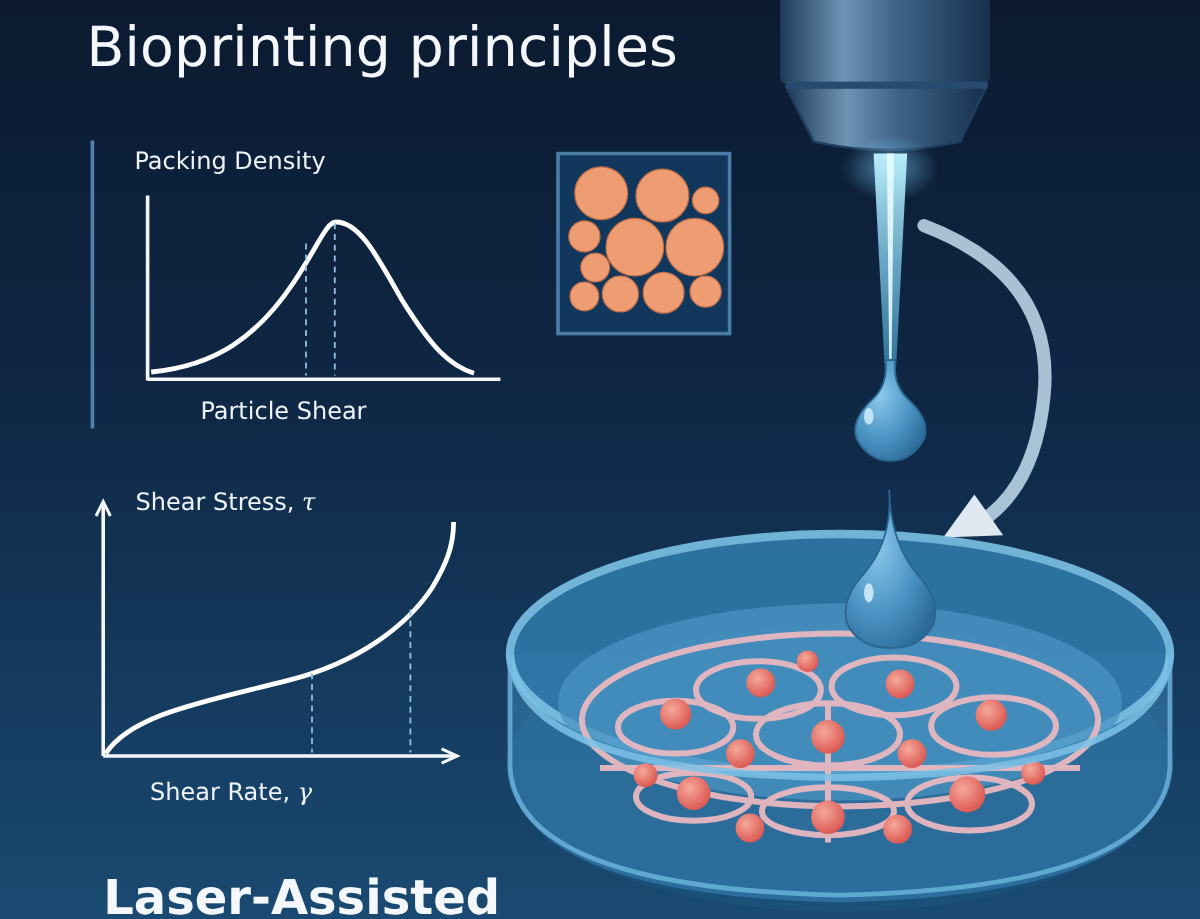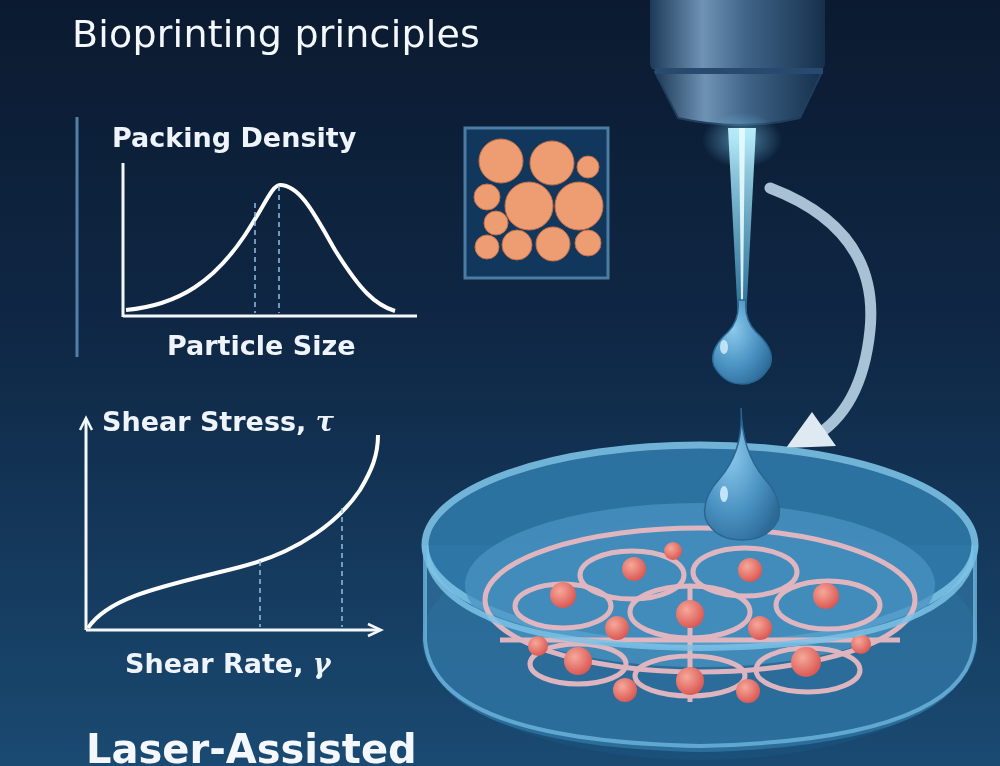--- a/index.html
+++ b/index.html
@@ -3,27 +3,27 @@
 <meta charset="utf-8">
 <style>
   html, body { margin: 0; padding: 0; }
   body {
     width: 1000px; height: 766px; overflow: hidden; position: relative;
     background: linear-gradient(180deg, #0b1a30 0%, #0f2846 45%, #1a4a72 100%);
     font-family: "DejaVu Sans", sans-serif; color: #f4f8fc;
   }
   .abs { position: absolute; }
   #title {
-    left: 72px; top: 12px; font-size: 38px; font-weight: 500; letter-spacing: 0.2px;
+    left: 72px; top: 12px; font-size: 46px; font-weight: 500; letter-spacing: 0.2px;
     white-space: nowrap; z-index: 3;
   }
   #footer-text {
     left: 86px; top: 726px; font-size: 40px; font-weight: 600; white-space: nowrap; z-index: 3;
   }
-  .label { font-size: 27px; color: #eef4fa; white-space: nowrap; font-weight: bold; }
+  .label { font-size: 20px; color: #eef4fa; white-space: nowrap; }
   .italic { font-family: "DejaVu Serif", serif; font-style: italic; }
   #art { left: 0; top: 0; z-index: 1; }
 </style>
 </head>
 <body>
 
 <div id="title" class="abs">Bioprinting principles</div>
 
 <svg id="art" class="abs" width="1000" height="766" viewBox="0 0 1000 766">
   <defs>
@@ -149,23 +149,23 @@
     <path d="M80 430 L86 418 L92 430" fill="none" stroke="#f4f8fc" stroke-width="2.5"></path>
     <line x1="86" y1="630" x2="380" y2="630" stroke="#f4f8fc" stroke-width="3"></line>
     <path d="M368 624 L381 630 L368 636" fill="none" stroke="#f4f8fc" stroke-width="2.5"></path>
     <path d="M88 628 C110 595 170 585 240 567 C300 552 340 520 360 490 C372 470 378 455 378 435" fill="none" stroke="#ffffff" stroke-width="4"></path>
     <line x1="260" y1="561" x2="260" y2="627" stroke="#8fc1e3" stroke-width="1.5" stroke-dasharray="5 4"></line>
     <line x1="342" y1="508" x2="342" y2="627" stroke="#8fc1e3" stroke-width="1.5" stroke-dasharray="5 4"></line>
   </g>
 </svg>
 
 <div class="abs label" style="left:112px; top:122px; z-index:3;">Packing Density</div>
-<div class="abs label" style="left:167px; top:330px; z-index:3;">Particle Size</div>
+<div class="abs label" style="left:167px; top:330px; z-index:3;">Particle Shear</div>
 
-<div class="abs label" style="left:102px; top:406px; z-index:3;">
+<div class="abs label" style="left:113px; top:406px; z-index:3;">
   <span>Shear Stress,</span>
   <span class="italic">τ</span>
 </div>
 <div class="abs label" style="left:125px; top:648px; z-index:3;text-align:center;">
   <span>Shear Rate,</span>
   <span class="italic">γ</span>
 </div>
 
 <div id="footer-text" class="abs">Laser-Assisted</div>
 

